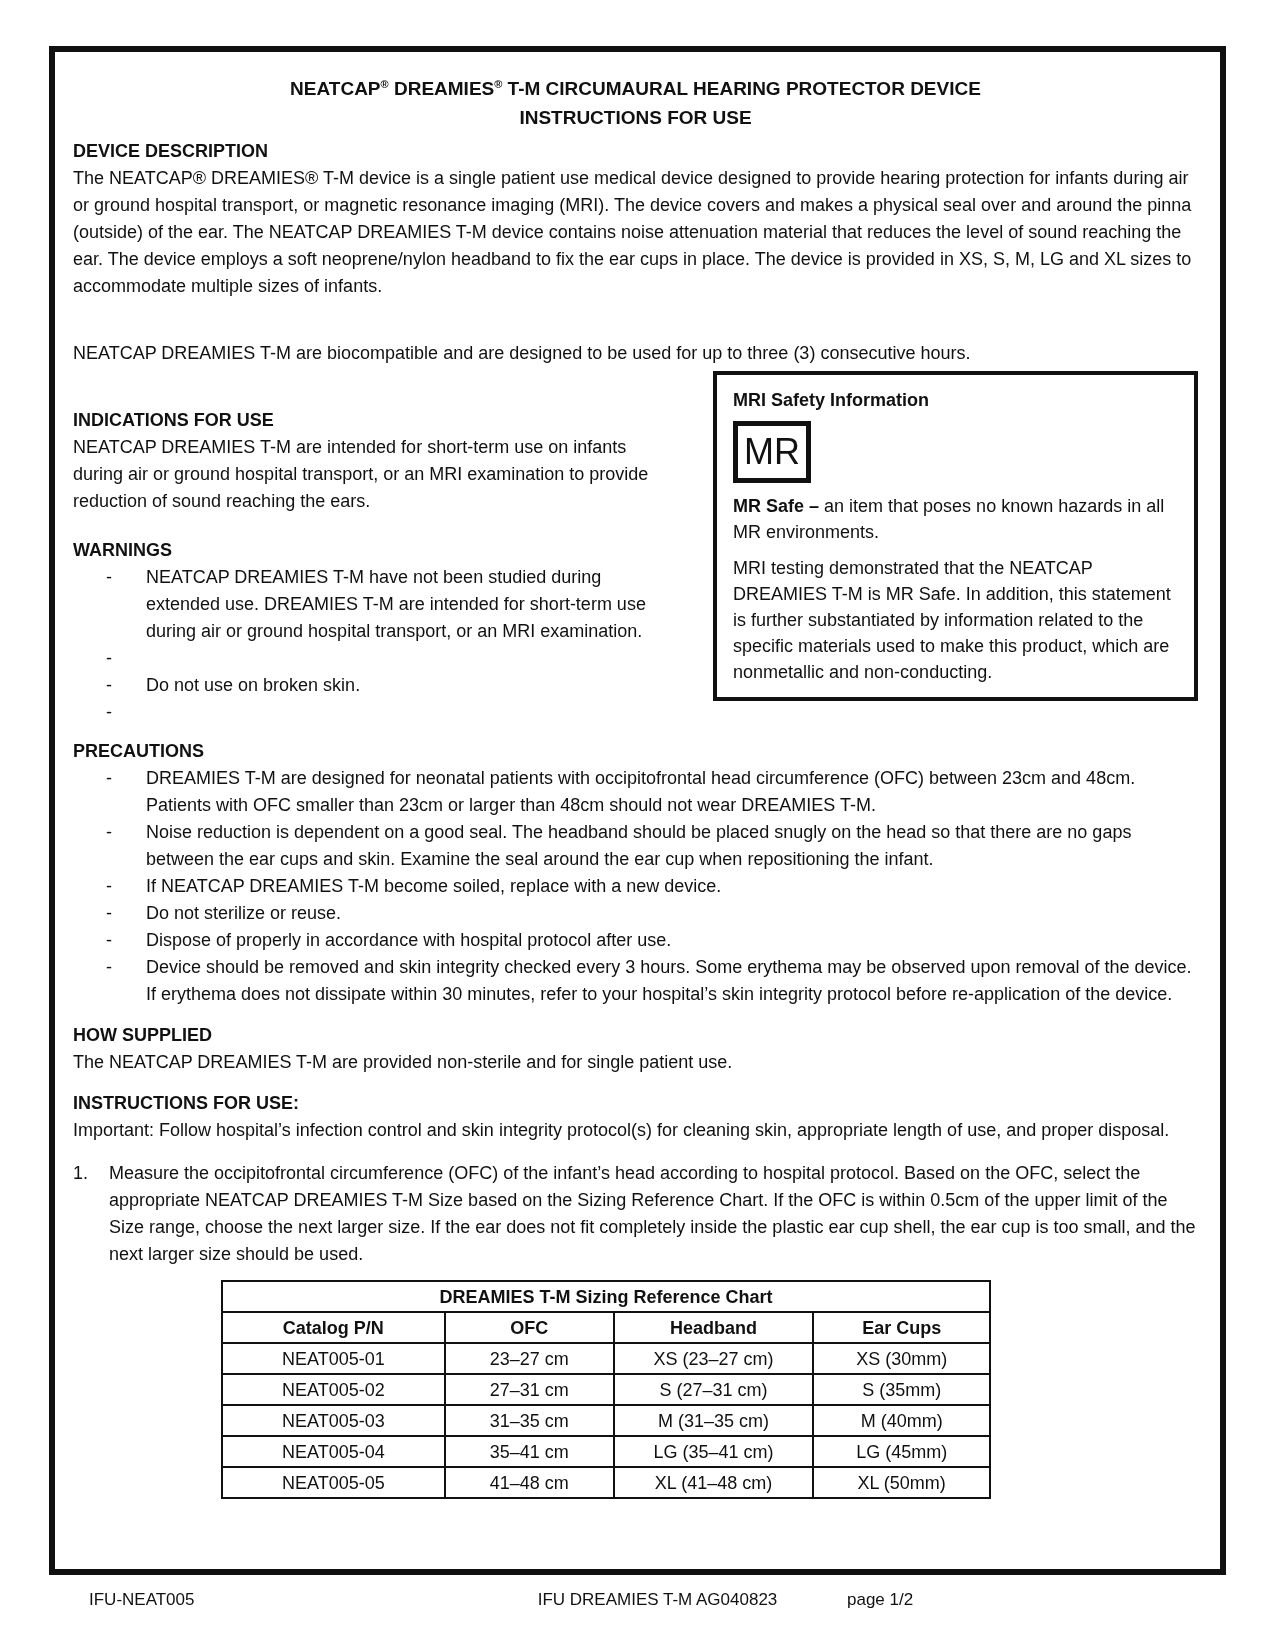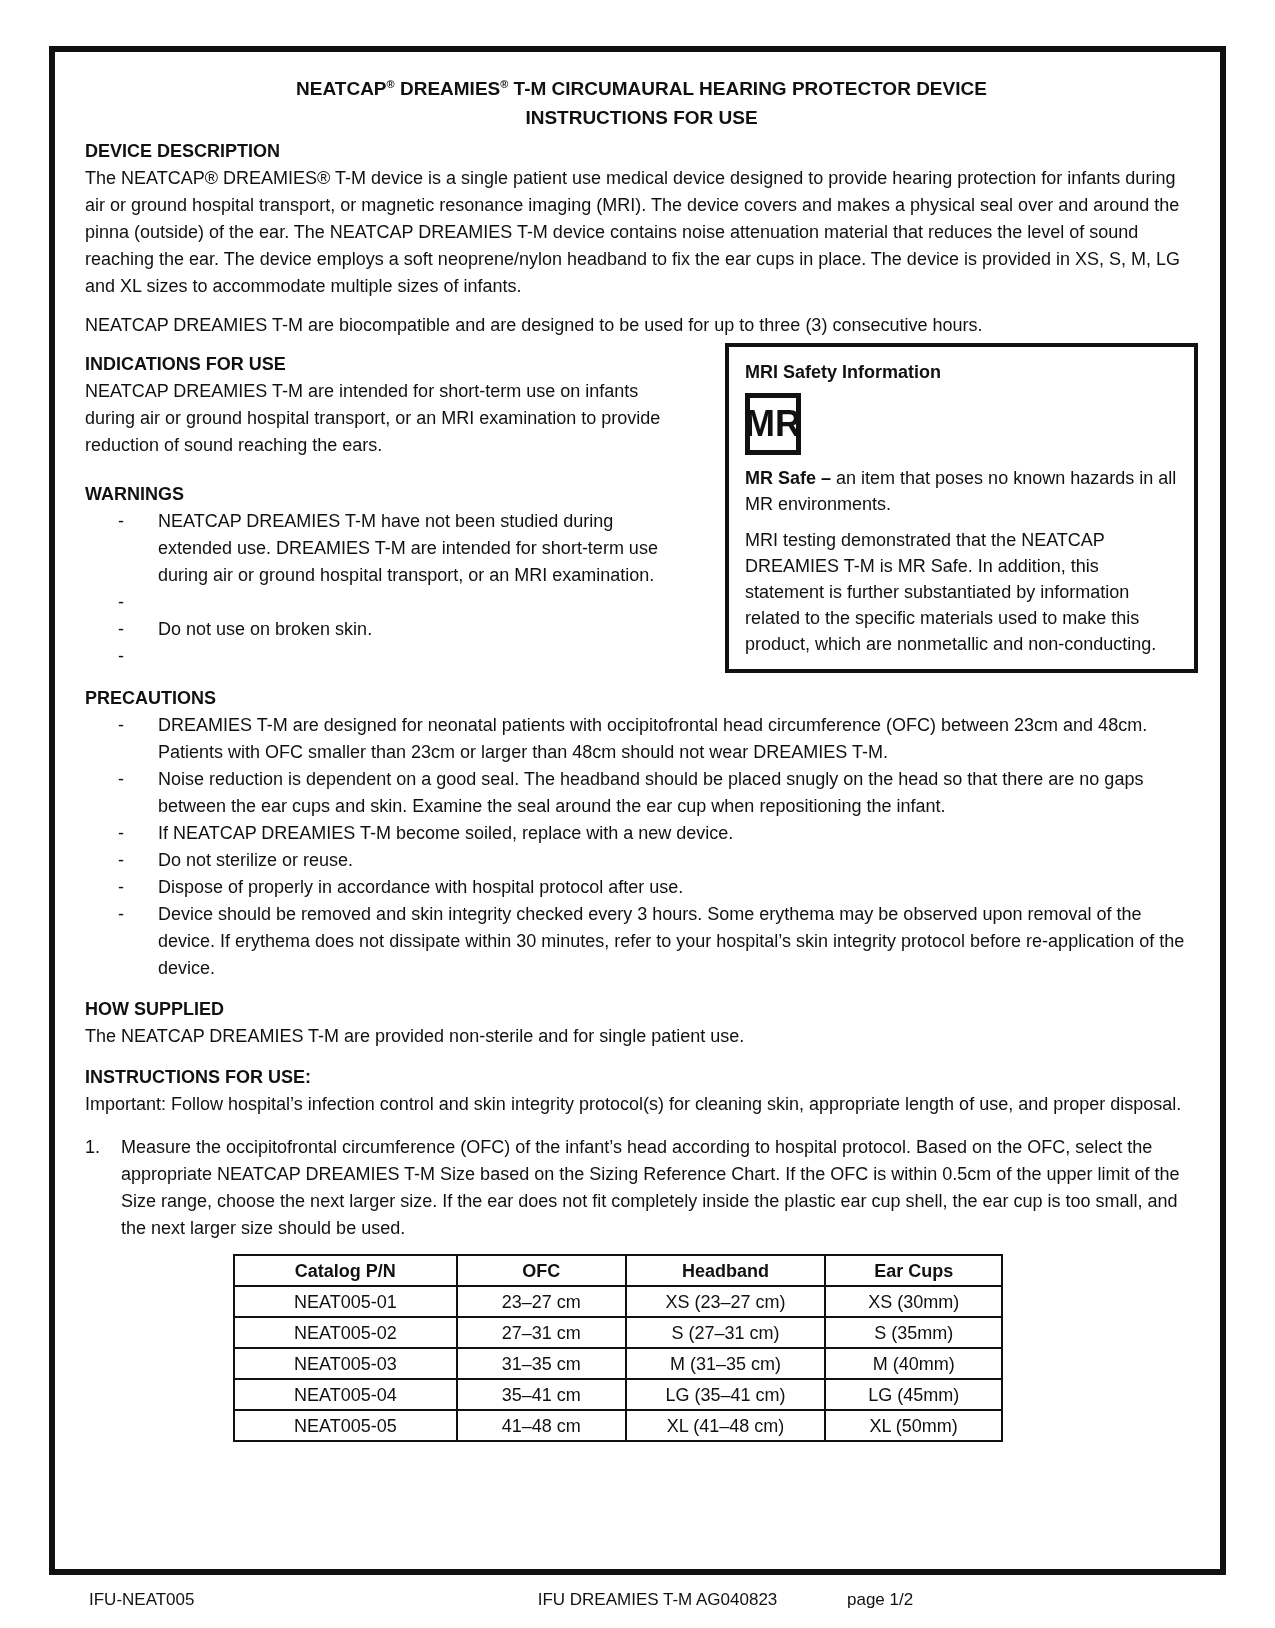--- a/index.html
+++ b/index.html
@@ -10,50 +10,50 @@
     background: #ffffff;
     font-family: "Liberation Sans", "DejaVu Sans", sans-serif;
     color: #111111;
     overflow: hidden;
   }
   .border-box {
     position: absolute;
     left: 49px; top: 46px;
     width: 1177px; height: 1529px;
     border: 6px solid #111111;
-    padding: 22px 22px 10px 30px;
+    padding: 22px 22px 10px 18px;
     overflow: hidden;
   }
   .doc-title { text-align: center; font-weight: bold; font-size: 19px; line-height: 29px; margin-bottom: 6px; }
   .doc-title sup { font-size: 11px; vertical-align: super; line-height: 0; }
   .heading { font-weight: bold; font-size: 18px; line-height: 27px; }
   .para { font-size: 18px; line-height: 27px; }
-  .mt24 { margin-top: 12px; }
+  .mt24 { margin-top: 40px; }
   .mt22 { margin-top: 22px; }
   .mt14 { margin-top: 14px; }
   .mt12 { margin-top: 12px; }
 
   .two-col { display: flex; align-items: flex-start; }
   .col-left { width: 596px; flex: 0 0 596px; }
   .col-right { flex: 1; padding-left: 44px; }
 
   .bullet-list { margin-top: 0; }
   .bullet { display: flex; font-size: 18px; line-height: 27px; padding-left: 33px; }
   .bullet .dash { flex: 0 0 40px; }
   .bullet .btxt { flex: 1; }
 
   .mri-box { border: 4px solid #111111; padding: 12px 16px 12px 16px; margin-top: 4px; }
   .mri-box .heading { font-size: 18px; line-height: 26px; }
   .mri-box .para { font-size: 18px; line-height: 26px; margin-top: 10px; }
   .mr-symbol {
-    width: 56px; height: 62px;
+    width: 78px; height: 62px;
     border: 5px solid #111111;
     margin-top: 8px;
     display: flex; align-items: center; justify-content: center;
-    font-weight: bold; font-size: 36px; letter-spacing: 0px;
+    font-weight: normal; font-size: 36px; letter-spacing: 0px;
   }
 
   .numbered { display: flex; font-size: 18px; line-height: 27px; margin-top: 16px; }
   .numbered .num { flex: 0 0 36px; }
   .numbered .ntxt { flex: 1; }
 
   .sizing-table {
     border-collapse: collapse;
     margin: 12px auto 0 148px;
     width: 770px;
@@ -172,20 +172,23 @@
 
     <table class="sizing-table">
       <colgroup>
           <col class="col-pn">
           <col class="col-ofc">
           <col class="col-hb">
           <col class="col-ec">
         </colgroup>
       <tbody>
         <tr>
+            <td class="tbl-title" colspan="4">DREAMIES T-M Sizing Reference Chart</td>
+          </tr>
+        <tr>
           <th>Catalog P/N</th>
           <th>OFC</th>
           <th>Headband</th>
           <th>Ear Cups</th>
         </tr>
         <tr>
           <td>NEAT005-01</td>
           <td>23–27 cm</td>
           <td>XS (23–27 cm)</td>
           <td>XS (30mm)</td>

